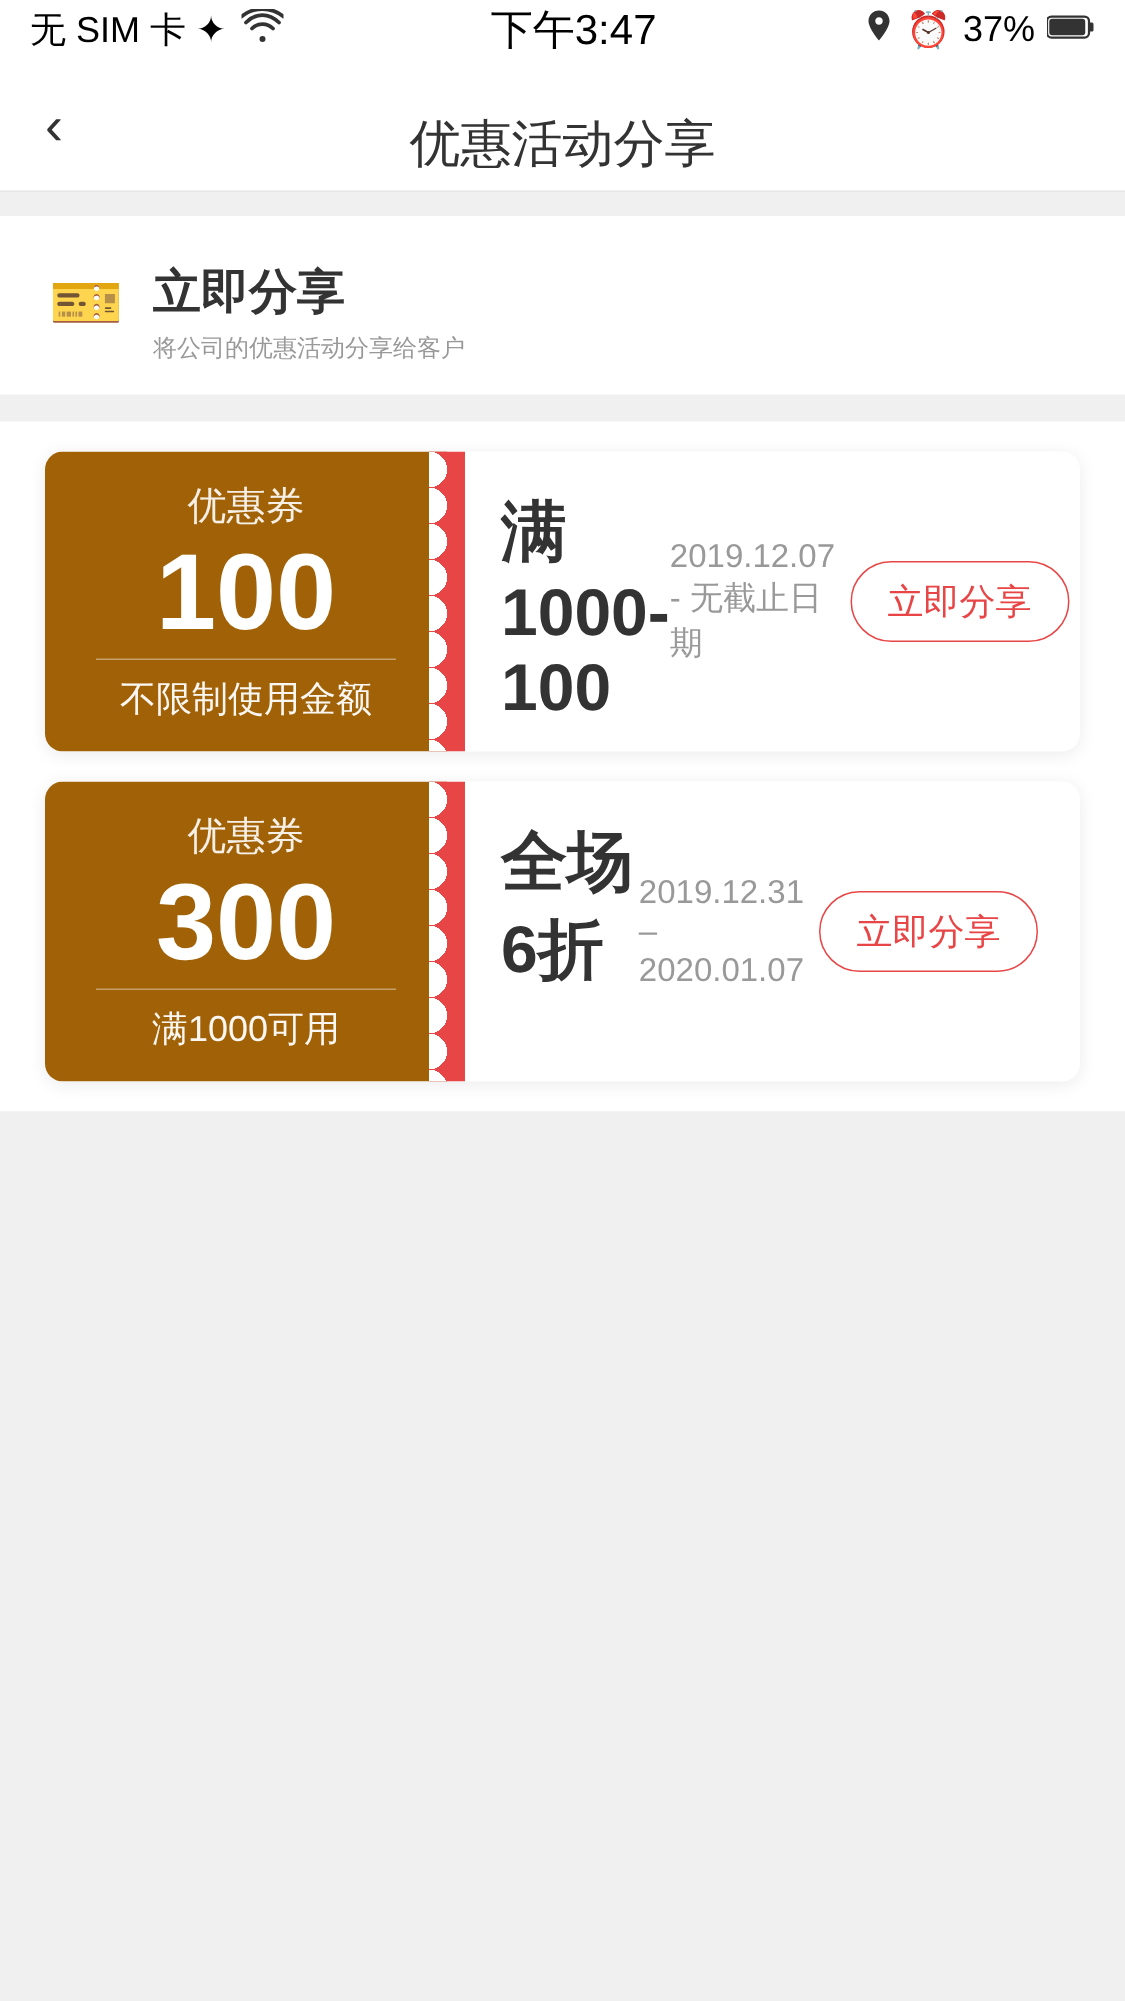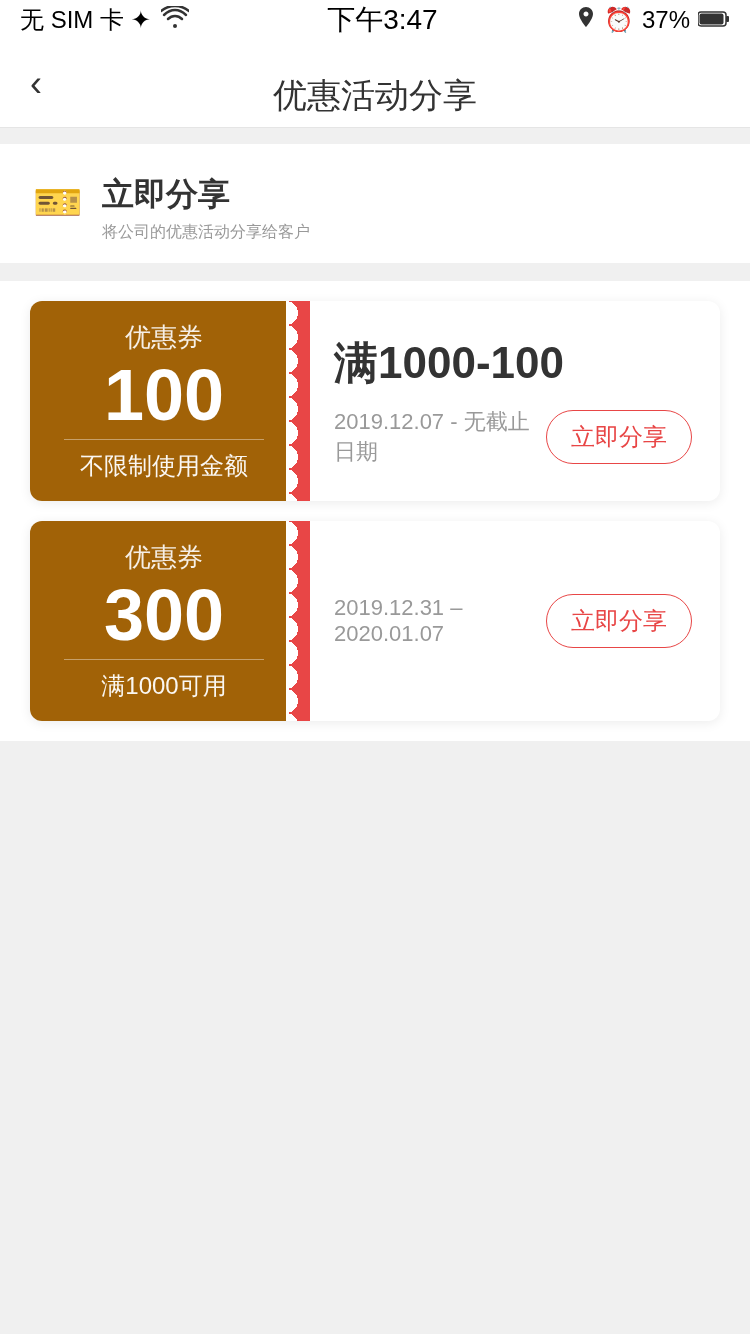--- a/index.html
+++ b/index.html
@@ -172,23 +172,22 @@
     .coupon-condition {
       font-size: 24px;
       color: rgba(255,255,255,0.95);
     }
 
     
     .coupon-right {
       flex: 1;
       padding: 24px 28px 24px 36px;
       display: flex;
-      flex-direction: column;
+      flex-direction: row;
       justify-content: center;
-      gap: 14px;
       position: relative;
       z-index: 0;
     }
 
     .coupon-name {
       font-size: 44px;
       font-weight: 700;
       color: #333;
     }
 
@@ -294,20 +293,21 @@
   </div>
 
   <div class="coupon-card">
     <div class="coupon-left">
       <span class="coupon-label">优惠券</span>
       <span class="coupon-amount">300</span>
       <div class="coupon-divider"></div>
       <span class="coupon-condition">满1000可用</span>
     </div>
     <div class="coupon-right">
+      <span class="coupon-name">全场6折</span>
       <div class="coupon-meta">
         <span class="coupon-date">2019.12.31 – 2020.01.07</span>
         <button class="coupon-share-btn">立即分享</button>
       </div>
     </div>
   </div>
 
 </div>
 
 <div class="gray-bg"></div>

